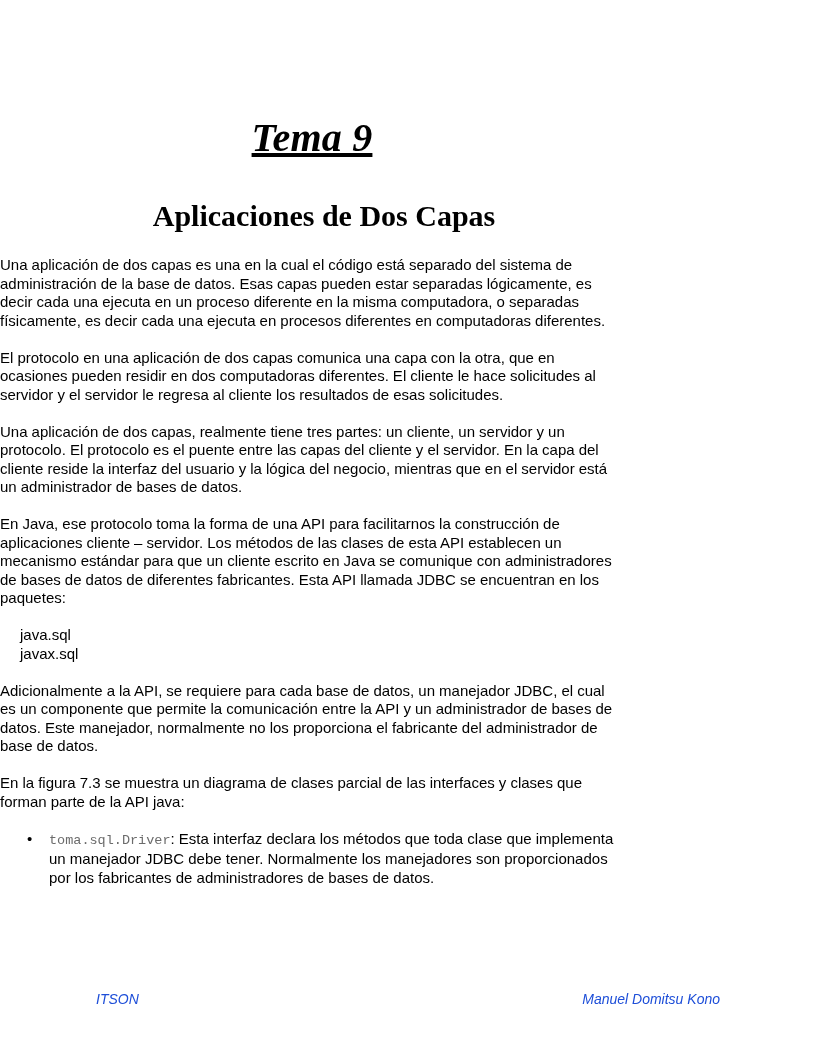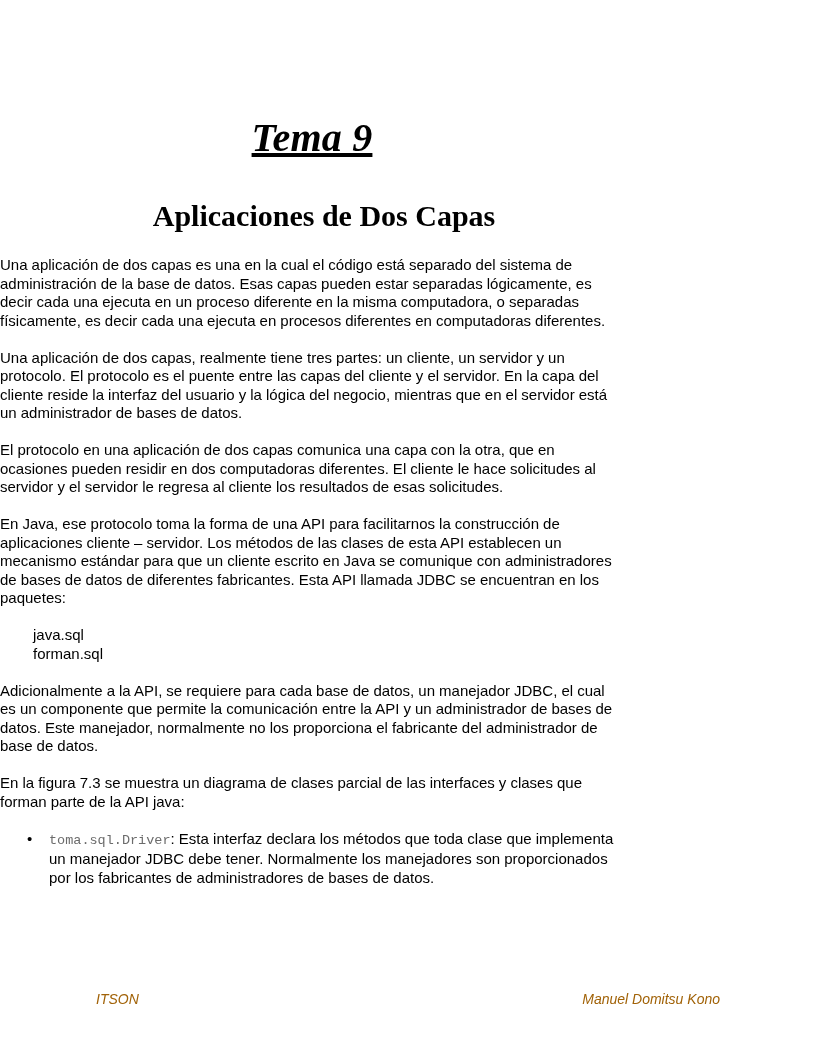--- a/index.html
+++ b/index.html
@@ -63,21 +63,21 @@
     padding: 0;
     font-family: "Liberation Sans", sans-serif;
     font-size: 15px;
     line-height: 18.5px;
     color: #000000;
     text-align: left;
     word-spacing: -0.1px;
   }
   .code-list {
     margin: 0 0 18.5px 0;
-    padding: 0 0 0 33px;
+    padding: 0 0 0 20px;
     font-family: "Liberation Sans", sans-serif;
     font-size: 15px;
     line-height: 18.5px;
     color: #000000;
     list-style: none;
   }
   .code-list li {
     margin: 0;
     padding: 0;
   }
@@ -114,47 +114,47 @@
     left: 96px;
     top: 991px;
     width: 624px;
     display: flex;
     justify-content: space-between;
     align-items: baseline;
     font-family: "Liberation Sans", sans-serif;
     font-style: italic;
     font-size: 14px;
     line-height: 16px;
-    color: #a16207;
+    color: #1d4ed8;
   }
   .footer .footer-left { text-align: left; }
   .footer .footer-right { text-align: left; }
 </style>
 </head>
 <body>
 
 <div class="page">
 
   <h1 class="doc-title">Tema 9</h1>
 
   <h2 class="doc-subtitle">Aplicaciones de Dos Capas</h2>
 
   <div class="body-block">
 
     <p class="para">Una aplicación de dos capas es una en la cual el código está separado del sistema de administración de la base de datos. Esas capas pueden estar separadas lógicamente, es decir cada una ejecuta en un proceso diferente en la misma computadora, o separadas físicamente, es decir cada una ejecuta en procesos diferentes en computadoras diferentes.</p>
 
+    <p class="para">El protocolo en una aplicación de dos capas comunica una capa con la otra, que en ocasiones pueden residir en dos computadoras diferentes. El cliente le hace solicitudes al servidor y el servidor le regresa al cliente los resultados de esas solicitudes.</p>
+
     <p class="para">Una aplicación de dos capas, realmente tiene tres partes: un cliente, un servidor y un protocolo. El protocolo es el puente entre las capas del cliente y el servidor. En la capa del cliente reside la interfaz del usuario y la lógica del negocio, mientras que en el servidor está un administrador de bases de datos.</p>
-
-    <p class="para">El protocolo en una aplicación de dos capas comunica una capa con la otra, que en ocasiones pueden residir en dos computadoras diferentes. El cliente le hace solicitudes al servidor y el servidor le regresa al cliente los resultados de esas solicitudes.</p>
 
     <p class="para">En Java, ese protocolo toma la forma de una API para facilitarnos la construcción de aplicaciones cliente – servidor. Los métodos de las clases de esta API establecen un mecanismo estándar para que un cliente escrito en Java se comunique con administradores de bases de datos de diferentes fabricantes. Esta API llamada JDBC se encuentran en los paquetes:</p>
 
     <ul class="code-list">
       <li>java.sql</li>
-      <li>forman.sql</li>
+      <li>javax.sql</li>
     </ul>
 
     <p class="para">Adicionalmente a la API, se requiere para cada base de datos, un manejador JDBC, el cual es un componente que permite la comunicación entre la API y un administrador de bases de datos. Este manejador, normalmente no los proporciona el fabricante del administrador de base de datos.</p>
 
     <p class="para">En la figura 7.3 se muestra un diagrama de clases parcial de las interfaces y clases que forman parte de la API java:</p>
 
     <ul class="bullet-list">
       <li>
         <span class="bullet-marker">•</span><span class="mono">toma.sql.Driver</span><span>: Esta interfaz declara los métodos que toda clase que implementa un manejador JDBC debe tener. Normalmente los manejadores son proporcionados por los fabricantes de administradores de bases de datos.</span>
       </li>

